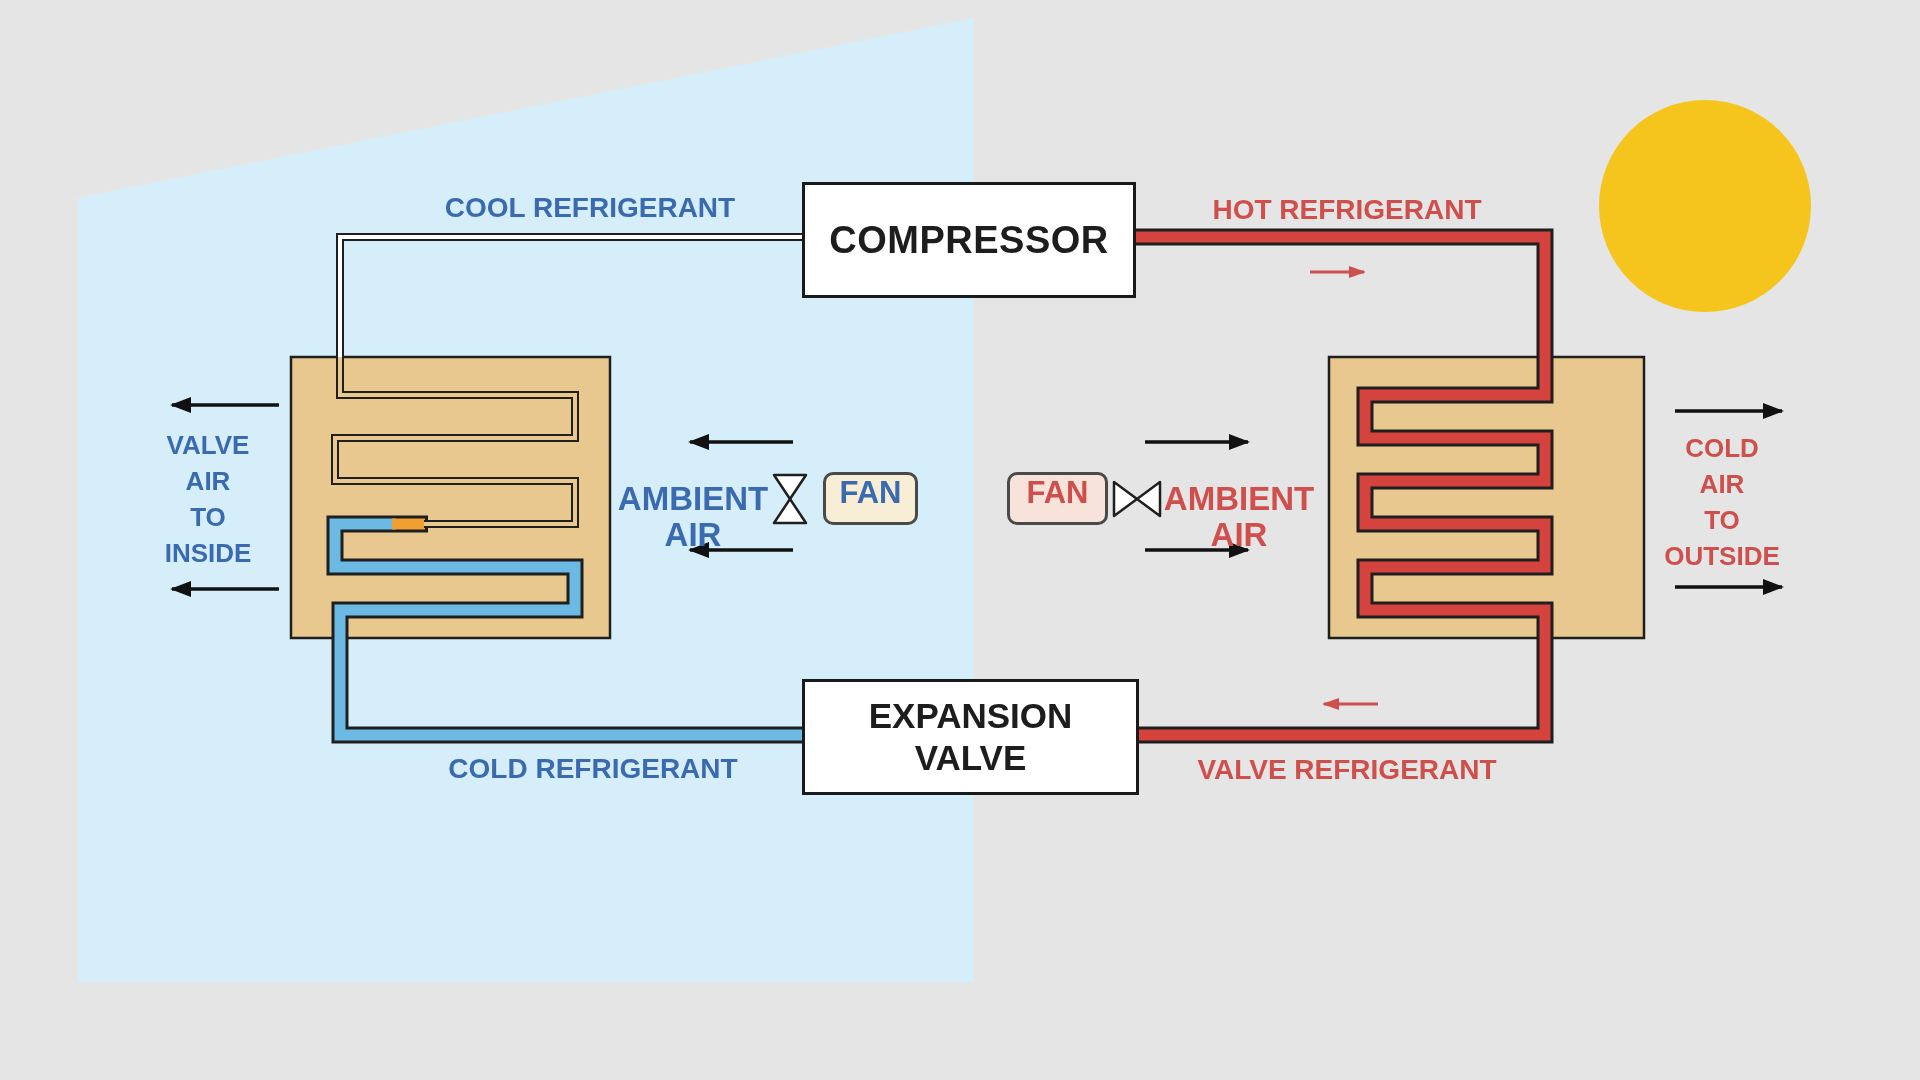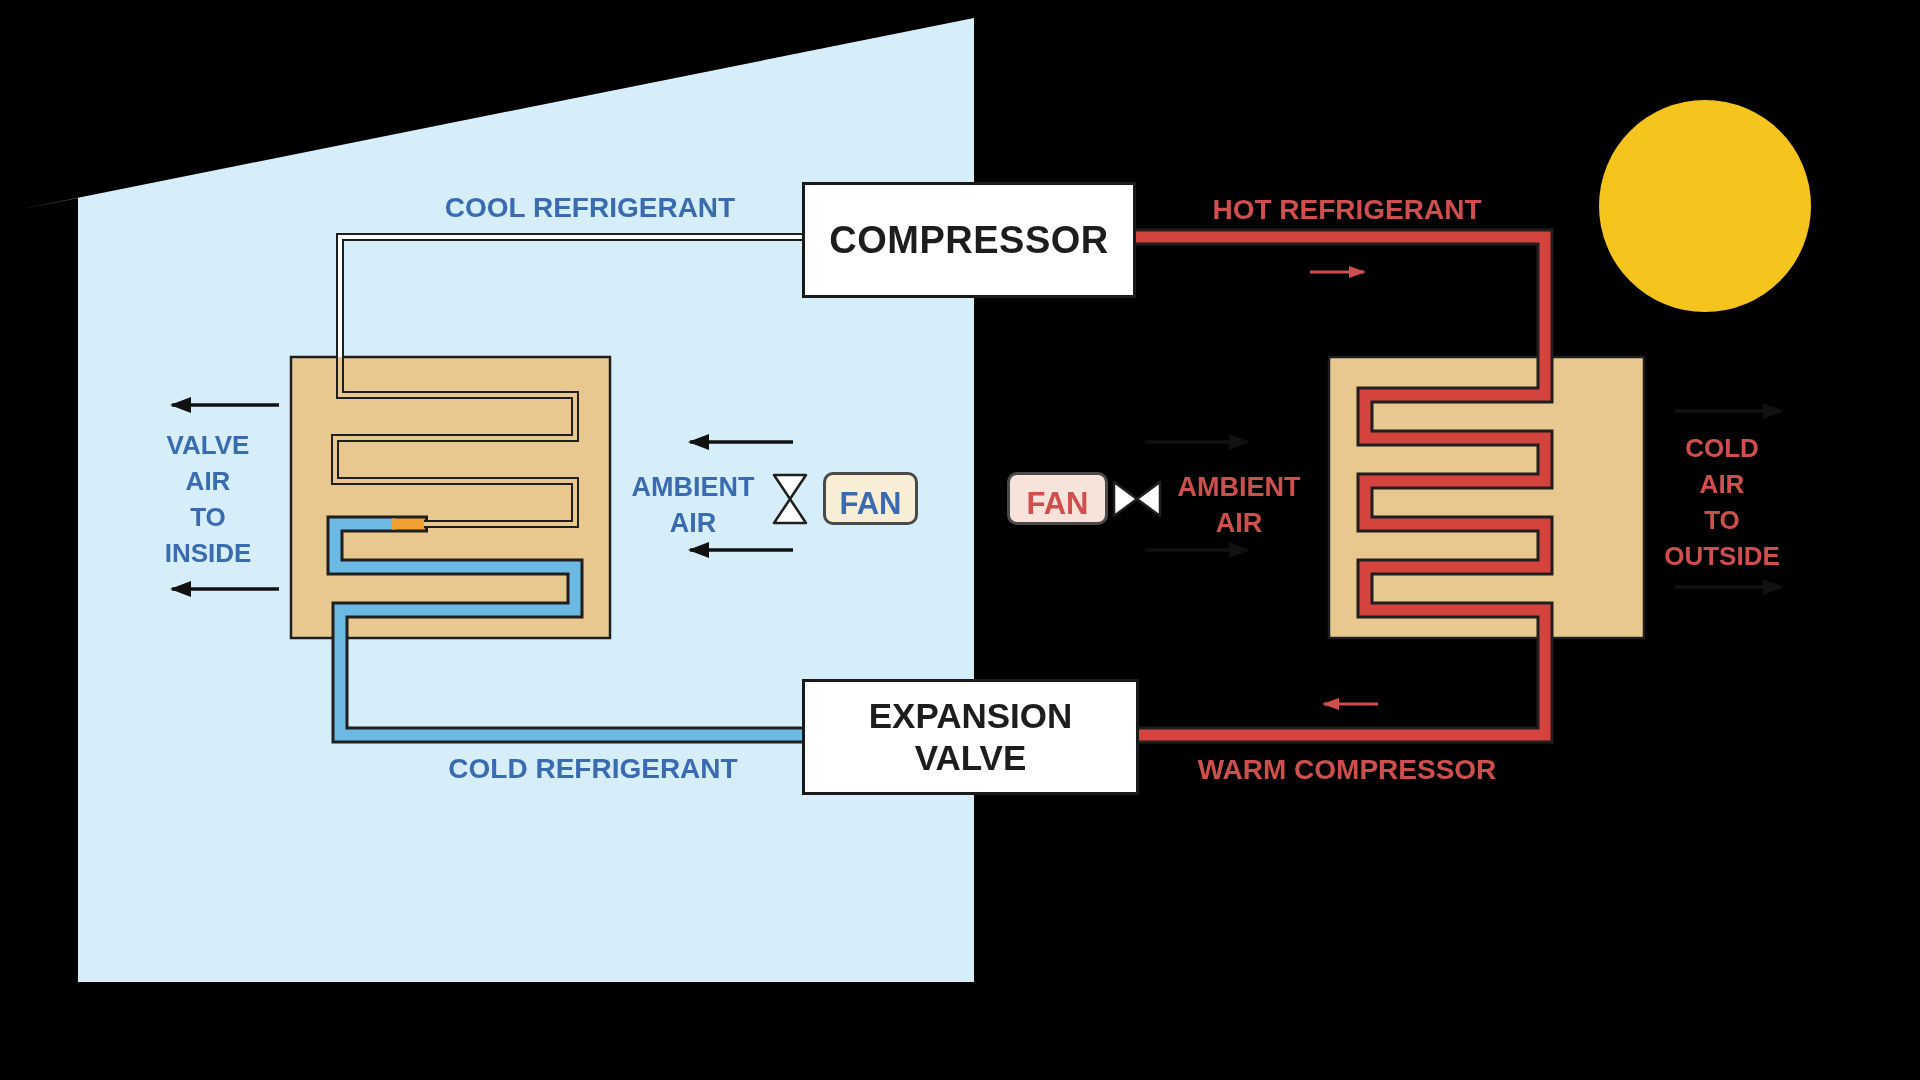--- a/index.html
+++ b/index.html
@@ -1,33 +1,33 @@
 <!DOCTYPE html>
 <html style="--c-house: #D6EEF9; --c-coil_block: #E9C88F; --c-hot_pipe: #D4433E; --c-cold_pipe: #6CB9E3; --c-transition: #F0A030; --c-sun: #F5C51D; --c-blue_text: #3A6BB0; --c-red_text: #CE4F4B; --c-outline: #1F1F1F;"><head>
 <meta charset="utf-8">
 <style>
   * { margin:0; padding:0; box-sizing:border-box; }
   html,body { width:1920px; height:1080px; background:#ffffff; font-family:"Liberation Sans",sans-serif; }
-  .stage { position:relative; width:1920px; height:1080px; overflow:hidden; background:#000000; }
+  .stage { position:relative; width:1920px; height:1080px; overflow:hidden; background:#e5e5e5; }
   svg.diagram-svg { position:absolute; left:0; top:0; }
 
   .box { position:absolute; background:#ffffff; border:3px solid #1a1a1a; display:flex; flex-direction:column;
          align-items:center; justify-content:center; font-weight:bold; color:#1d1d1d; text-align:center; z-index:5; }
   .compressor { left:802px; top:182px; width:334px; height:116px; font-size:38px; letter-spacing:.5px; }
   .expansion  { left:802px; top:679px; width:337px; height:116px; font-size:35px; line-height:1.2; }
 
   .lbl { position:absolute; transform:translate(-50%,-50%); font-weight:bold; white-space:nowrap; font-size:28px; z-index:4; }
   .blue { color:var(--c-blue_text,#3A6BB0); }
   .red  { color:var(--c-red_text,#CE4F4B); }
 
   .stack { position:absolute; transform:translateX(-50%); text-align:center; font-weight:bold;
            font-size:26px; line-height:36px; z-index:4; }
-  .stack.small { font-size:27px; }
+  .stack.small { font-size:33px;margin-top:12px; }
 
-  .fanbox { position:absolute; border:3px solid #4a4a4a; border-radius:10px; display:flex; align-items:flex-end;
+  .fanbox { position:absolute; border:3px solid #4a4a4a; border-radius:10px; display:flex; align-items:flex-start;
             justify-content:center; font-weight:bold; font-size:31px; z-index:5; }
   .fan-left  { left:823px; top:472px; width:95px;  height:53px; background:#F8EED6; }
   .fan-right { left:1007px; top:472px; width:101px; height:53px; background:#F8E3DB; }
 
   .pos-cool-refrig { left:590px;  top:208px; }
   .pos-hot-refrig  { left:1347px; top:210px; }
   .pos-cold-refrig { left:593px;  top:769px; }
   .pos-warm-refrig { left:1347px; top:770px; }
   .pos-cool-air    { left:208px;  top:427px; }
   .pos-warm-air    { left:1722px; top:430px; }
@@ -111,21 +111,21 @@
   <div class="fanbox fan-left blue">
     <span>FAN</span>
   </div>
   <div class="fanbox fan-right red">
     <span>FAN</span>
   </div>
 
   <div class="lbl blue pos-cool-refrig">COOL REFRIGERANT</div>
   <div class="lbl red pos-hot-refrig">HOT REFRIGERANT</div>
   <div class="lbl blue pos-cold-refrig">COLD REFRIGERANT</div>
-  <div class="lbl red pos-warm-refrig">WARM COMPRESSOR</div>
+  <div class="lbl red pos-warm-refrig">VALVE REFRIGERANT</div>
 
   <div class="stack blue pos-cool-air">
     <div>VALVE</div>
     <div>AIR</div>
     <div>TO</div>
     <div>INSIDE</div>
   </div>
 
   <div class="stack red pos-warm-air">
     <div>COLD</div>

